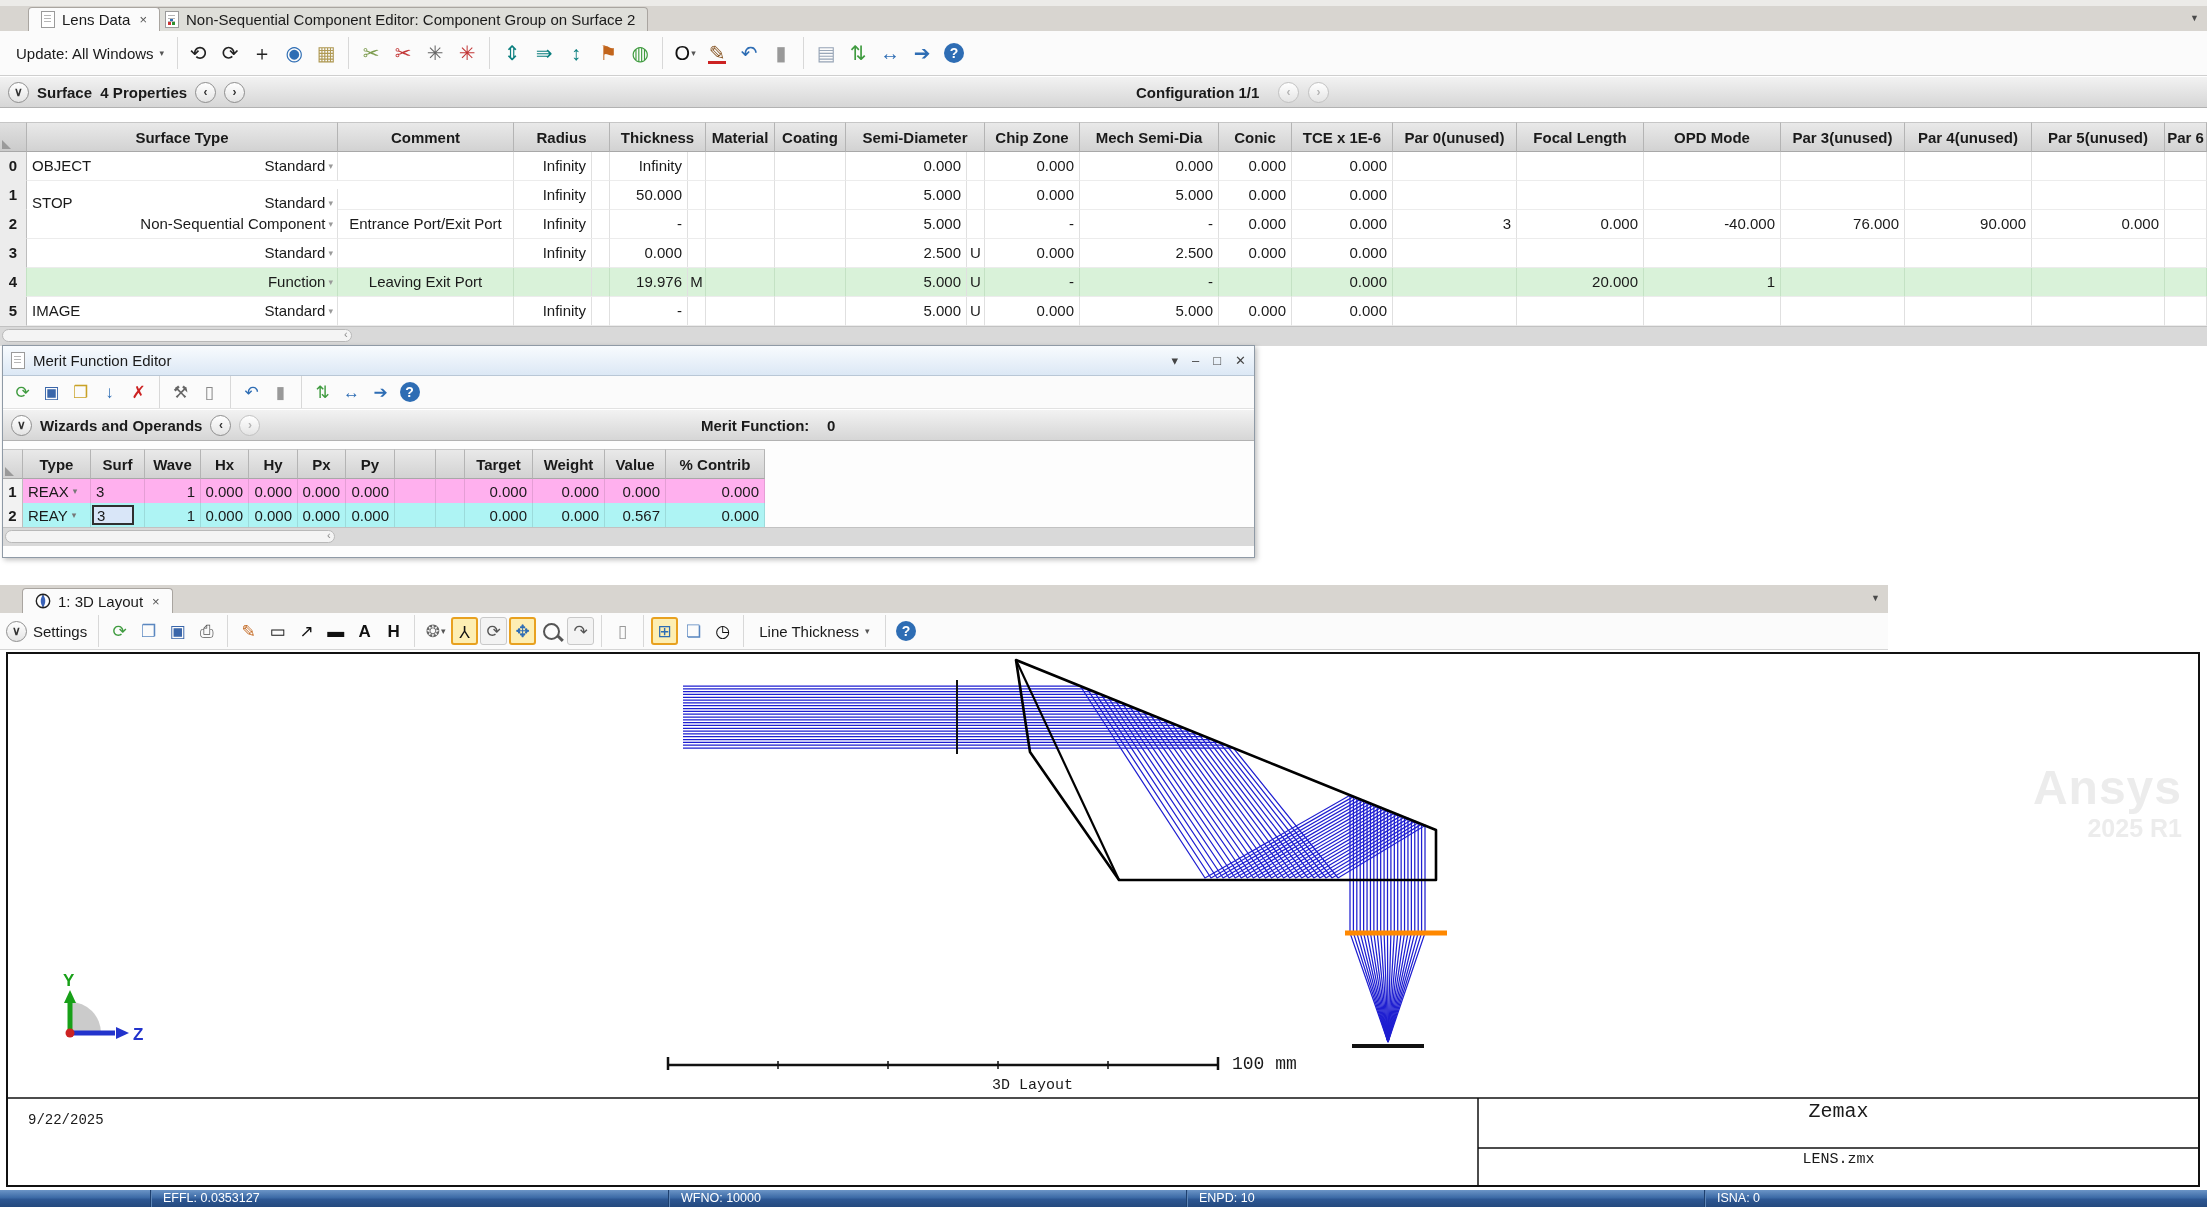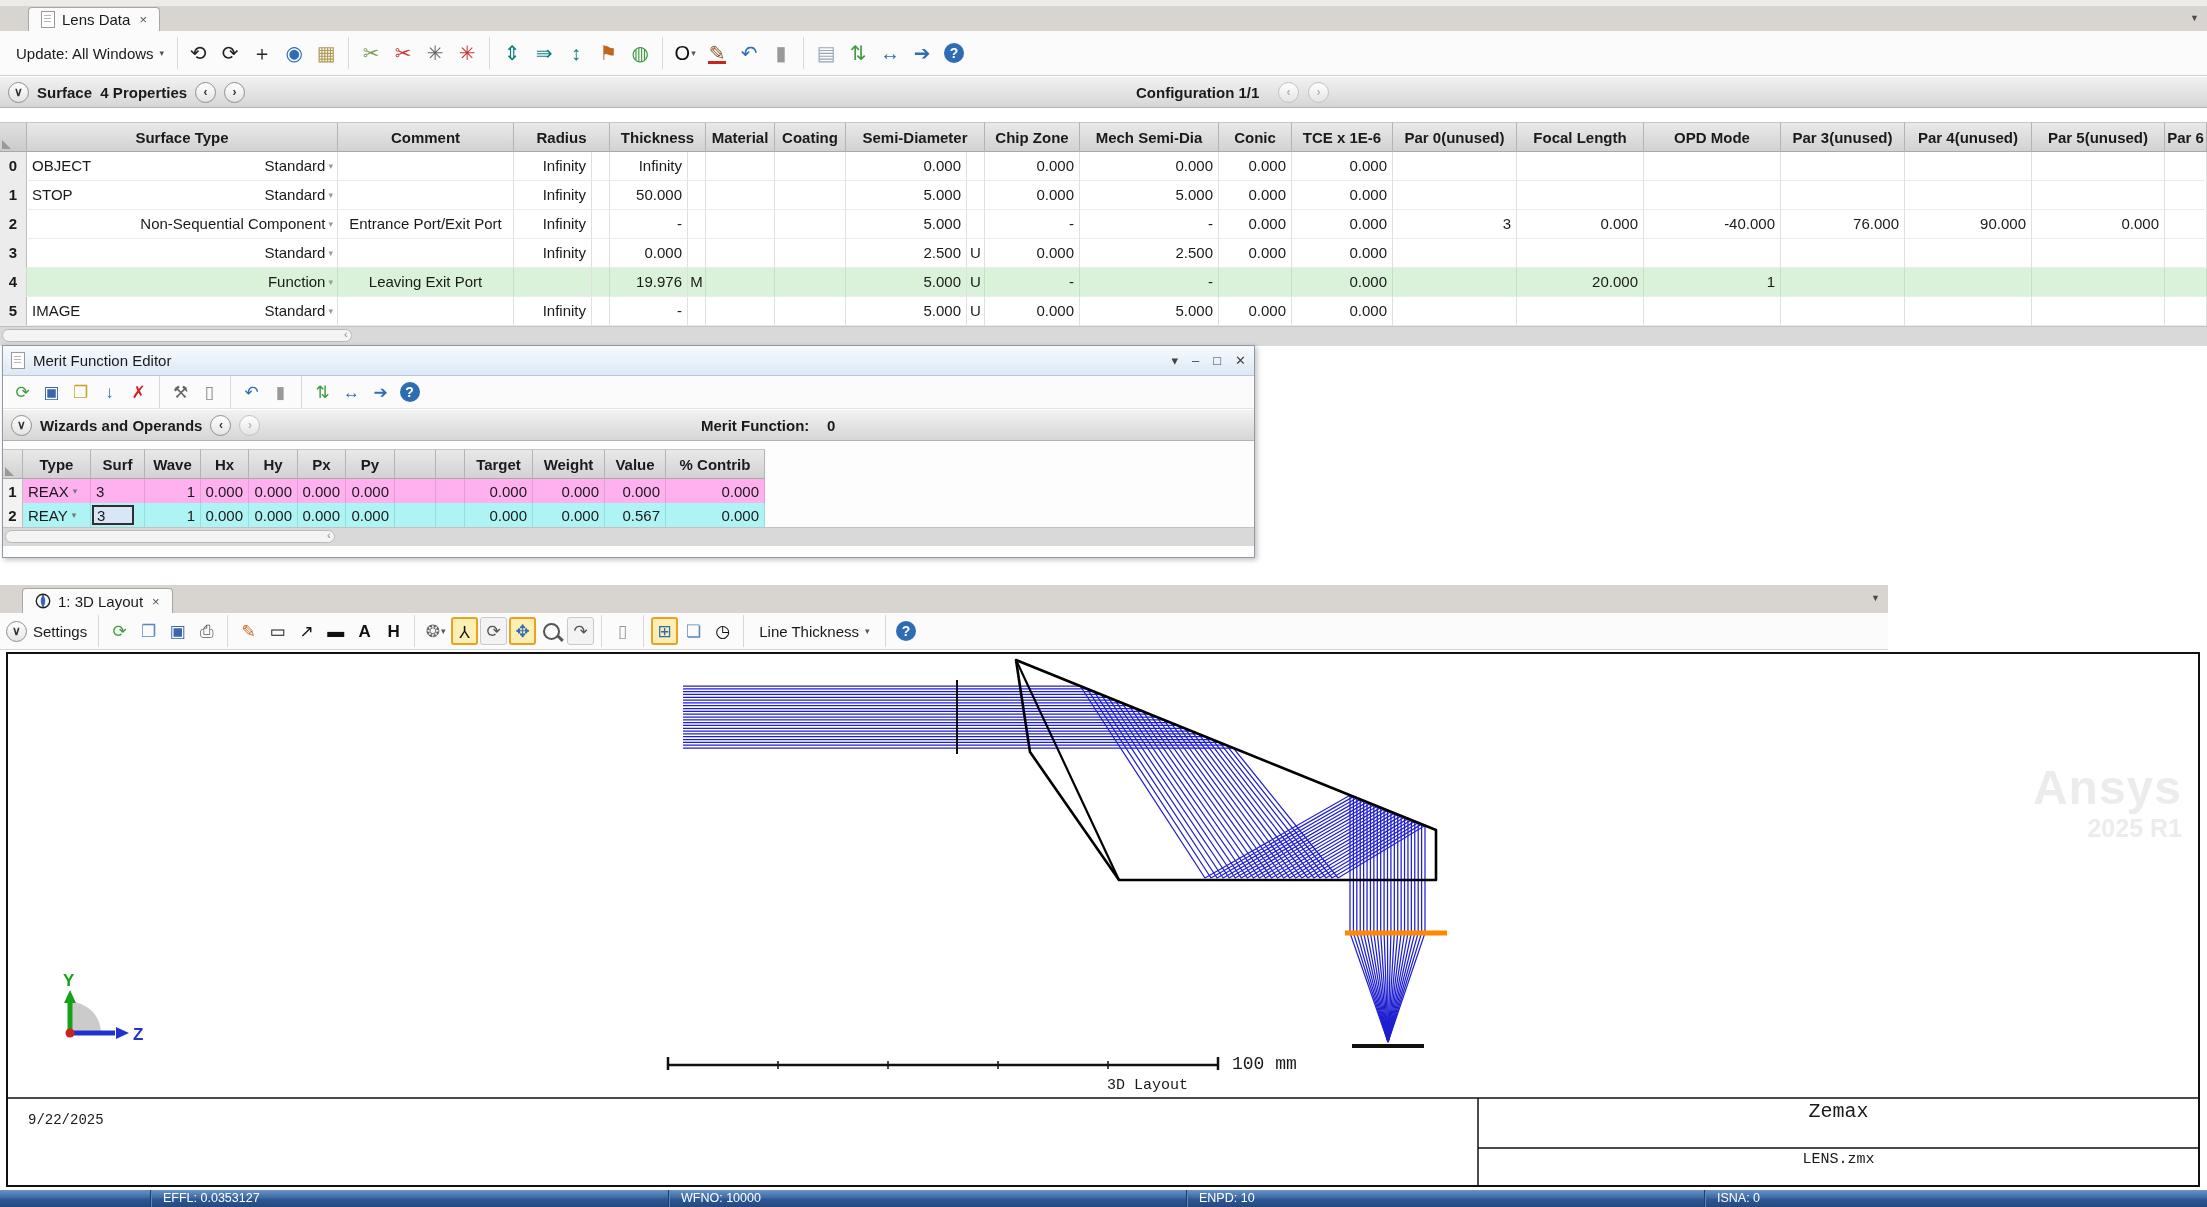--- a/index.html
+++ b/index.html
@@ -124,20 +124,24 @@
 
   <div class="abs" id="workspace"></div>
   <div class="abs" id="topstrip"></div>
 
   <div class="abs" id="tabstrip">
     <div class="tab active" style="left:28px;">
       <span class="doc-ic"></span>
       <span>Lens Data</span>
       <span class="close">×</span>
     </div>
+    <div class="tab inactive" style="left:152px;">
+      <span class="doc-ic color"></span>
+      <span>Non-Sequential Component Editor: Component Group on Surface 2</span>
+    </div>
     <span class="pin" style="right:8px;top:7px;">▼</span>
   </div>
 
   <div class="abs" id="maintoolbar">
     <div class="txtbtn">
       <span>Update: All Windows</span>
       <span class="dd">▾</span>
     </div>
     <div class="vsep"></div>
     <div class="iconrow">
@@ -306,21 +310,21 @@
           </div>
           <div class="lt-cell" style="left: 2032px; width: 133px;">
             <span class="val"></span>
           </div>
           <div class="lt-cell" style="left: 2165px; width: 42px;">
             <span class="val"></span>
           </div>
         </div>
         <div class="lt-row" style="top: 59px;">
           <div class="lt-cell num" style="left: 0px; width: 27px;">1</div>
-          <div class="lt-cell" style="left: 27px; width: 311px;">
+          <div class="lt-cell" style="left: 27px; width: 311px; margin-top: 8px;">
             <span class="name">STOP</span>
             <span class="spacer"></span>
             <span class="typ">Standard</span>
             <span class="arr">▾</span>
           </div>
           <div class="lt-cell ctr" style="left: 338px; width: 176px;"></div>
           <div class="lt-cell" style="left: 514px; width: 96px;">
             <span class="val">Infinity</span>
             <span class="code"></span>
           </div>
@@ -943,21 +947,21 @@
           <path d="M116,377 L116,389 L129,383 Z" fill="#2233cc"></path>
           <circle cx="70" cy="383" r="4.5" fill="#cc2222"></circle>
           <text x="63" y="336" fill="#18a018" font-size="17" font-weight="bold" font-family="Liberation Sans, sans-serif">Y</text>
           <text x="133" y="390" fill="#2233cc" font-size="17" font-weight="bold" font-family="Liberation Sans, sans-serif">Z</text>
         </svg>
       <div id="watermark">
         <div class="w1">Ansys</div>
         <div class="w2">2025 R1</div>
       </div>
       <div class="abs monotext" style="left:1232px;top:404px;font-size:18px;">100 mm</div>
-      <div class="abs monotext" style="left:1028px;top:427px;width:160px;text-align:right;font-size:15px;">3D Layout</div>
+      <div class="abs monotext" style="left:992px;top:427px;width:160px;text-align:left;font-size:15px;">3D Layout</div>
       <div class="abs monotext" style="left:28px;top:462px;font-size:14px;">9/22/2025</div>
       <div class="abs monotext" style="left:1479px;top:450px;width:719px;text-align:center;font-size:20px;">Zemax</div>
       <div class="abs monotext" style="left:1479px;top:501px;width:719px;text-align:center;font-size:15px;">LENS.zmx</div>
     </div>
   </div>
 
   <div class="abs" id="statusbar">
     <div class="statsep" style="left:150px;"></div>
     <div class="statsep" style="left:668px;"></div>
     <div class="statsep" style="left:1186px;"></div>

